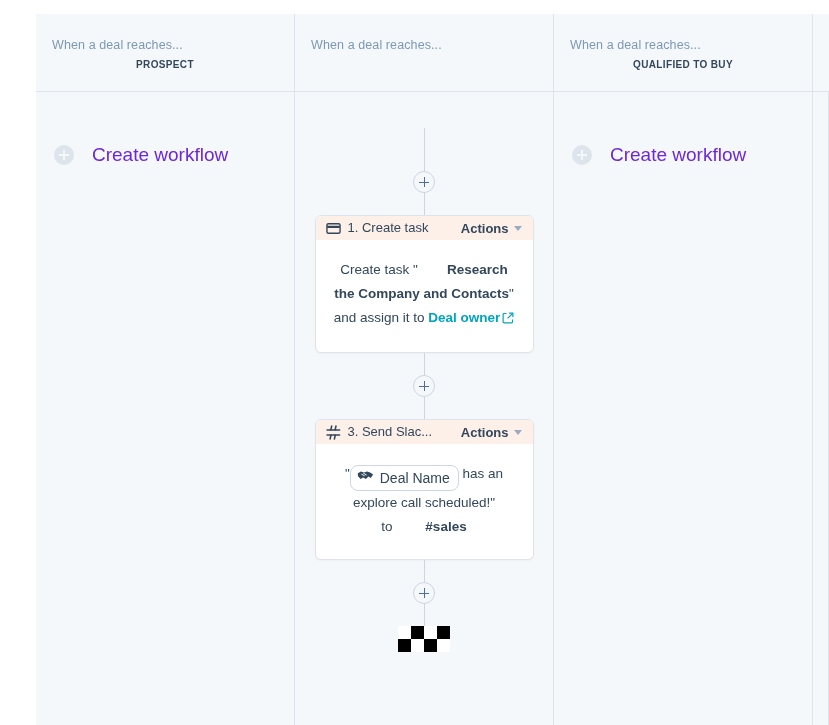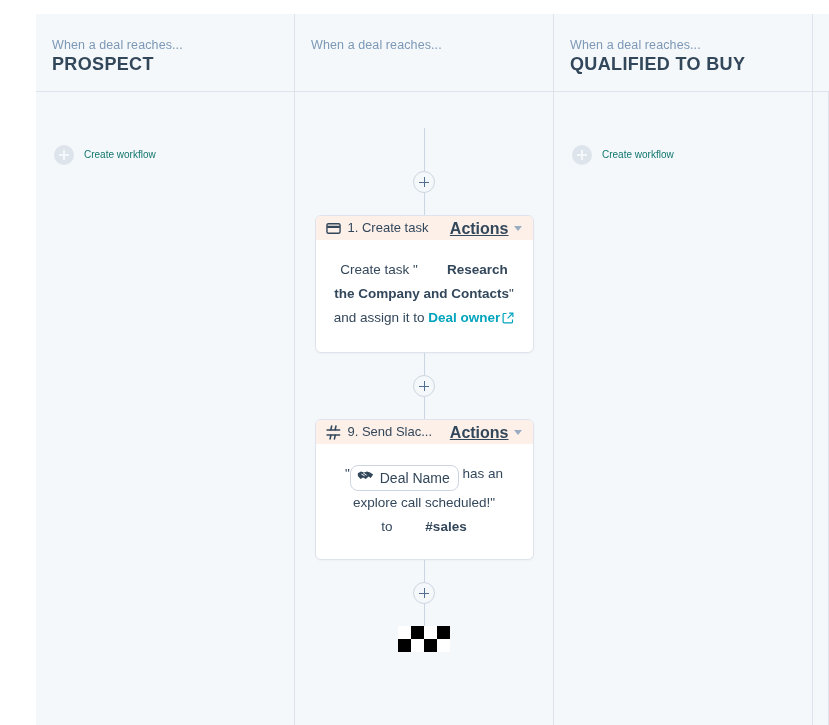--- a/index.html
+++ b/index.html
@@ -35,26 +35,27 @@
     border-bottom: 1px solid #dfe3eb;
     background: #f5f8fa;
   }
   .col-header .sub {
     font-size: 12.5px;
     color: #7c98b6;
     letter-spacing: 0.1px;
     line-height: 18px;
   }
   .col-header .name {
-    font-size: 18px;
+    font-size: 10px;
     font-weight: bold;
     color: #33475b;
     letter-spacing: 0.35px;
     line-height: 19px;
     margin-top: 1px;
+    text-align: center;
   }
 
   .col-body {
     position: relative;
     flex: 1 1 auto;
     overflow: hidden;
   }
 
   
   .create-workflow {
@@ -73,23 +74,24 @@
   }
   .plus-circle-grey::before,
   .plus-circle-grey::after {
     content: "";
     position: absolute;
     background: #f5f8fa;
   }
   .plus-circle-grey::before { left: 5px; top: 9px; width: 10px; height: 2px; }
   .plus-circle-grey::after { left: 9px; top: 5px; width: 2px; height: 10px; }
   .create-workflow .cw-label {
-    font-size: 10px;
-    color: #0f766e;
+    font-size: 19px;
+    color: #6d28d9;
     line-height: 20px;
+    margin-left: 8px;
   }
 
   
   .flow {
     position: relative;
     width: 100%;
     padding-top: 0;
   }
   .connector {
     width: 1px;
@@ -144,24 +146,23 @@
     line-height: 18px;
   }
   .actions-btn {
     display: flex;
     align-items: center;
     gap: 5px;
     flex: 0 0 auto;
     cursor: pointer;
   }
   .actions-btn .actions-label {
-    font-size: 16px;
+    font-size: 13px;
     color: #33475b;
     font-weight: bold;
-    text-decoration: underline;
     line-height: 17px;
   }
   .caret {
     width: 0; height: 0;
     border-left: 4.5px solid transparent;
     border-right: 4.5px solid transparent;
     border-top: 5px solid #99acc2;
   }
 
   .card-body {
@@ -261,21 +262,21 @@
         <div class="connector" style="height:22px"></div>
 
         <div class="card">
           <div class="card-header">
             <span class="hdr-icon">
               <svg width="15" height="15" viewBox="0 0 16 16">
                 <path d="M6 1.2 L5.2 5 M10.6 1.2 L9.8 5 M5.2 11 L4.4 14.8 M9.8 11 L9 14.8" stroke="#33475b" stroke-width="1.7" stroke-linecap="round"></path>
                 <path d="M1.2 5.3 H14.5 M1.2 10.7 H14.5" stroke="#33475b" stroke-width="1.7" stroke-linecap="round"></path>
               </svg>
             </span>
-            <span class="hdr-title">9. Send Slac...</span>
+            <span class="hdr-title">3. Send Slac...</span>
             <span class="actions-btn">
               <span class="actions-label">Actions</span>
               <span class="caret"></span>
             </span>
           </div>
           <div class="card-body">
             <span>"</span><span class="token">
                 <span><svg width="17" height="13" viewBox="0 0 20 14">
                     <path d="M1 4.3 L4.6 2.2 L8.3 3.6 L11.8 2.2 L15.4 3.6 L19 5.7 L16.2 9.8 L13.6 8.2 L10.4 11 L7.2 9.4 L4.2 11 L1 7.6 Z" fill="#33475b"></path>
                     <path d="M5.2 5.4 L9 7.4 M7.4 4.1 L11.4 6.6" stroke="#ffffff" stroke-width="1.1"></path>

